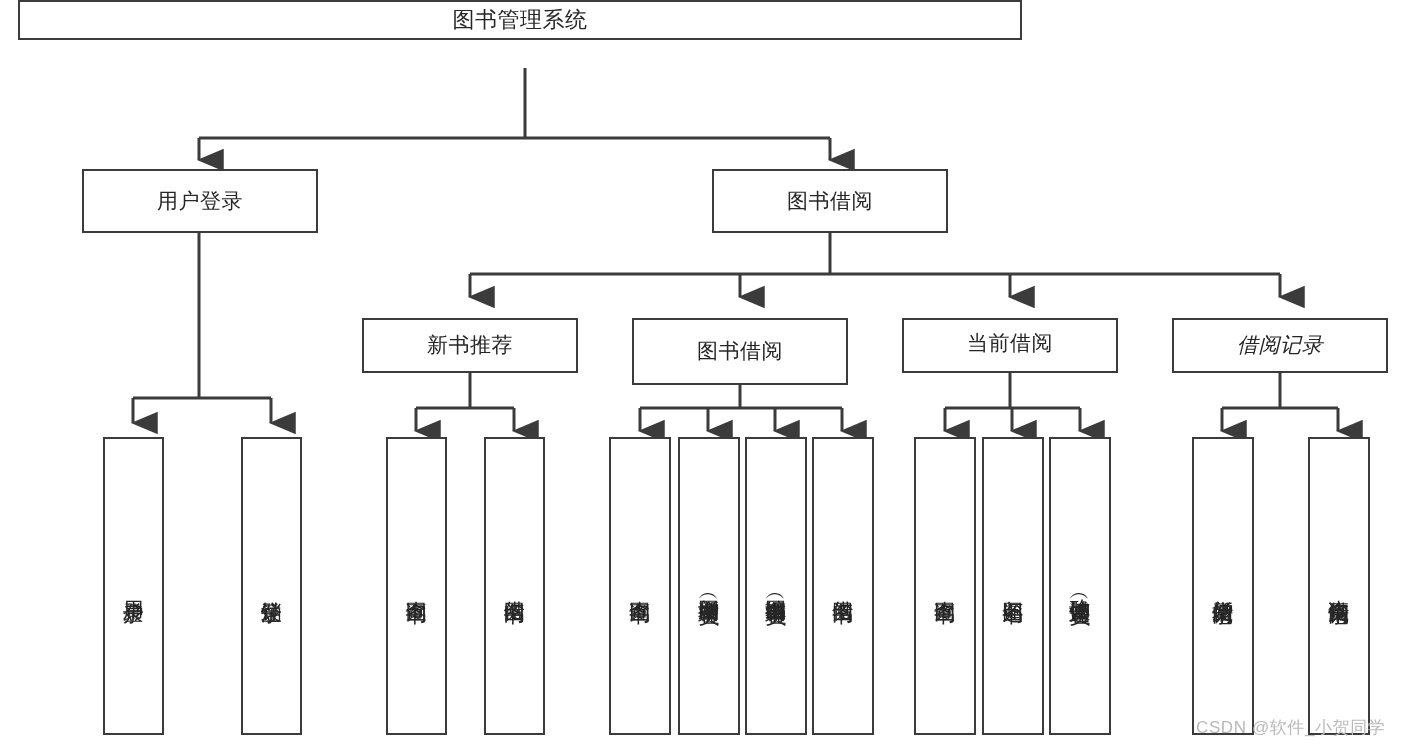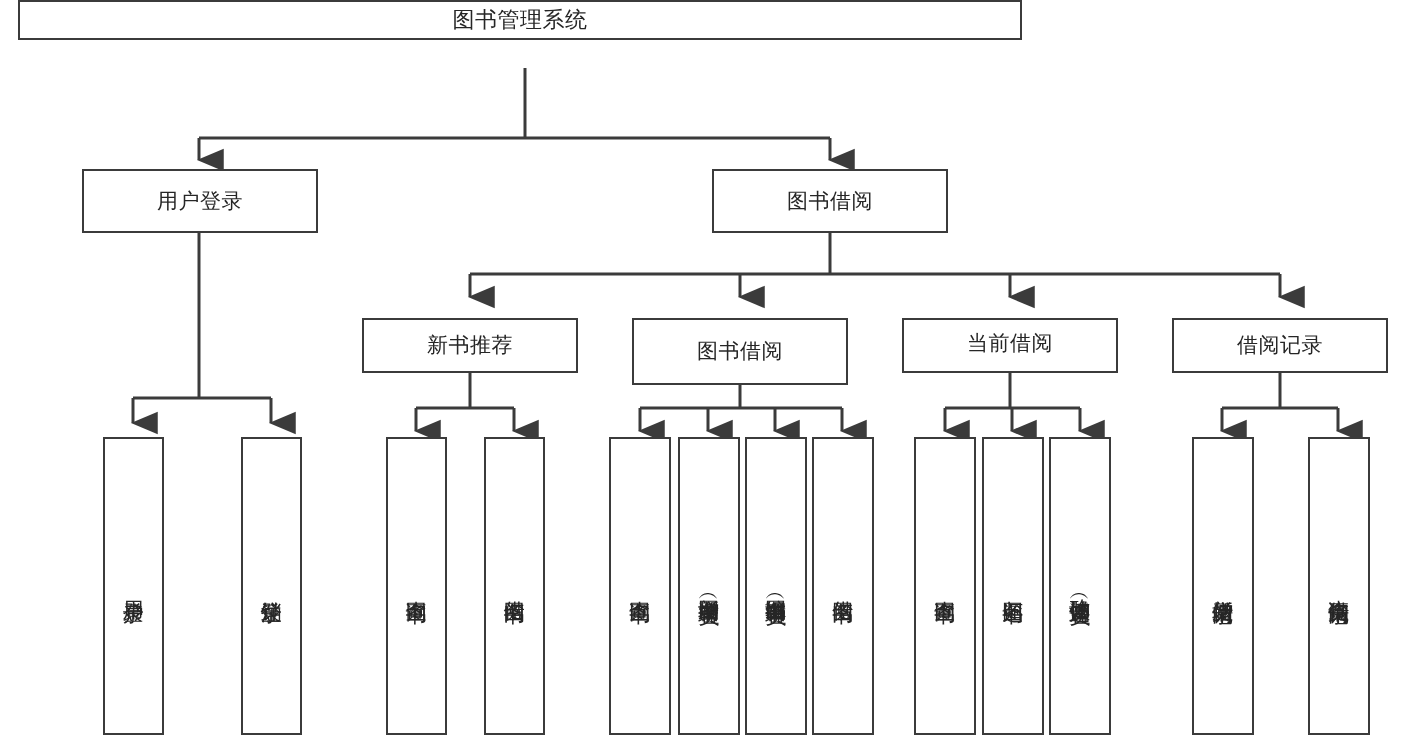--- a/index.html
+++ b/index.html
@@ -135,21 +135,21 @@
 
   <div class="node" style="left:362px; top:318px; width:216px; height:55px;">
     <span class="label">新书推荐</span>
   </div>
   <div class="node" style="left:632px; top:318px; width:216px; height:67px;">
     <span class="label">图书借阅</span>
   </div>
   <div class="node" style="left:902px; top:318px; width:216px; height:55px;font-family:Liberation Mono, monospace;">
     <span class="label">当前借阅</span>
   </div>
-  <div class="node" style="left:1172px; top:318px; width:216px; height:55px;">
+  <div class="node" style="left:1172px; top:318px; width:216px; height:55px;font-style:italic;">
     <span class="label">借阅记录</span>
   </div>
 
   <div class="node vertical" style="left:103px; top:437px; width:61px; height:298px;">
     <span class="label">用户登录</span>
   </div>
   <div class="node vertical" style="left:241px; top:437px; width:61px; height:298px;">
     <span class="label">注销登录</span>
   </div>
 
@@ -183,14 +183,15 @@
     <span class="label">确认归还（管理员）</span>
   </div>
 
   <div class="node vertical" style="left:1192px; top:437px; width:62px; height:298px;">
     <span class="label">新增借阅记录</span>
   </div>
   <div class="node vertical" style="left:1308px; top:437px; width:62px; height:298px;">
     <span class="label">查询借阅记录</span>
   </div>
 
+  <div class="watermark" style="left:1196px; top:716px;">CSDN @软件_小贺同学</div>
 
 </div>
 
 </body></html>

